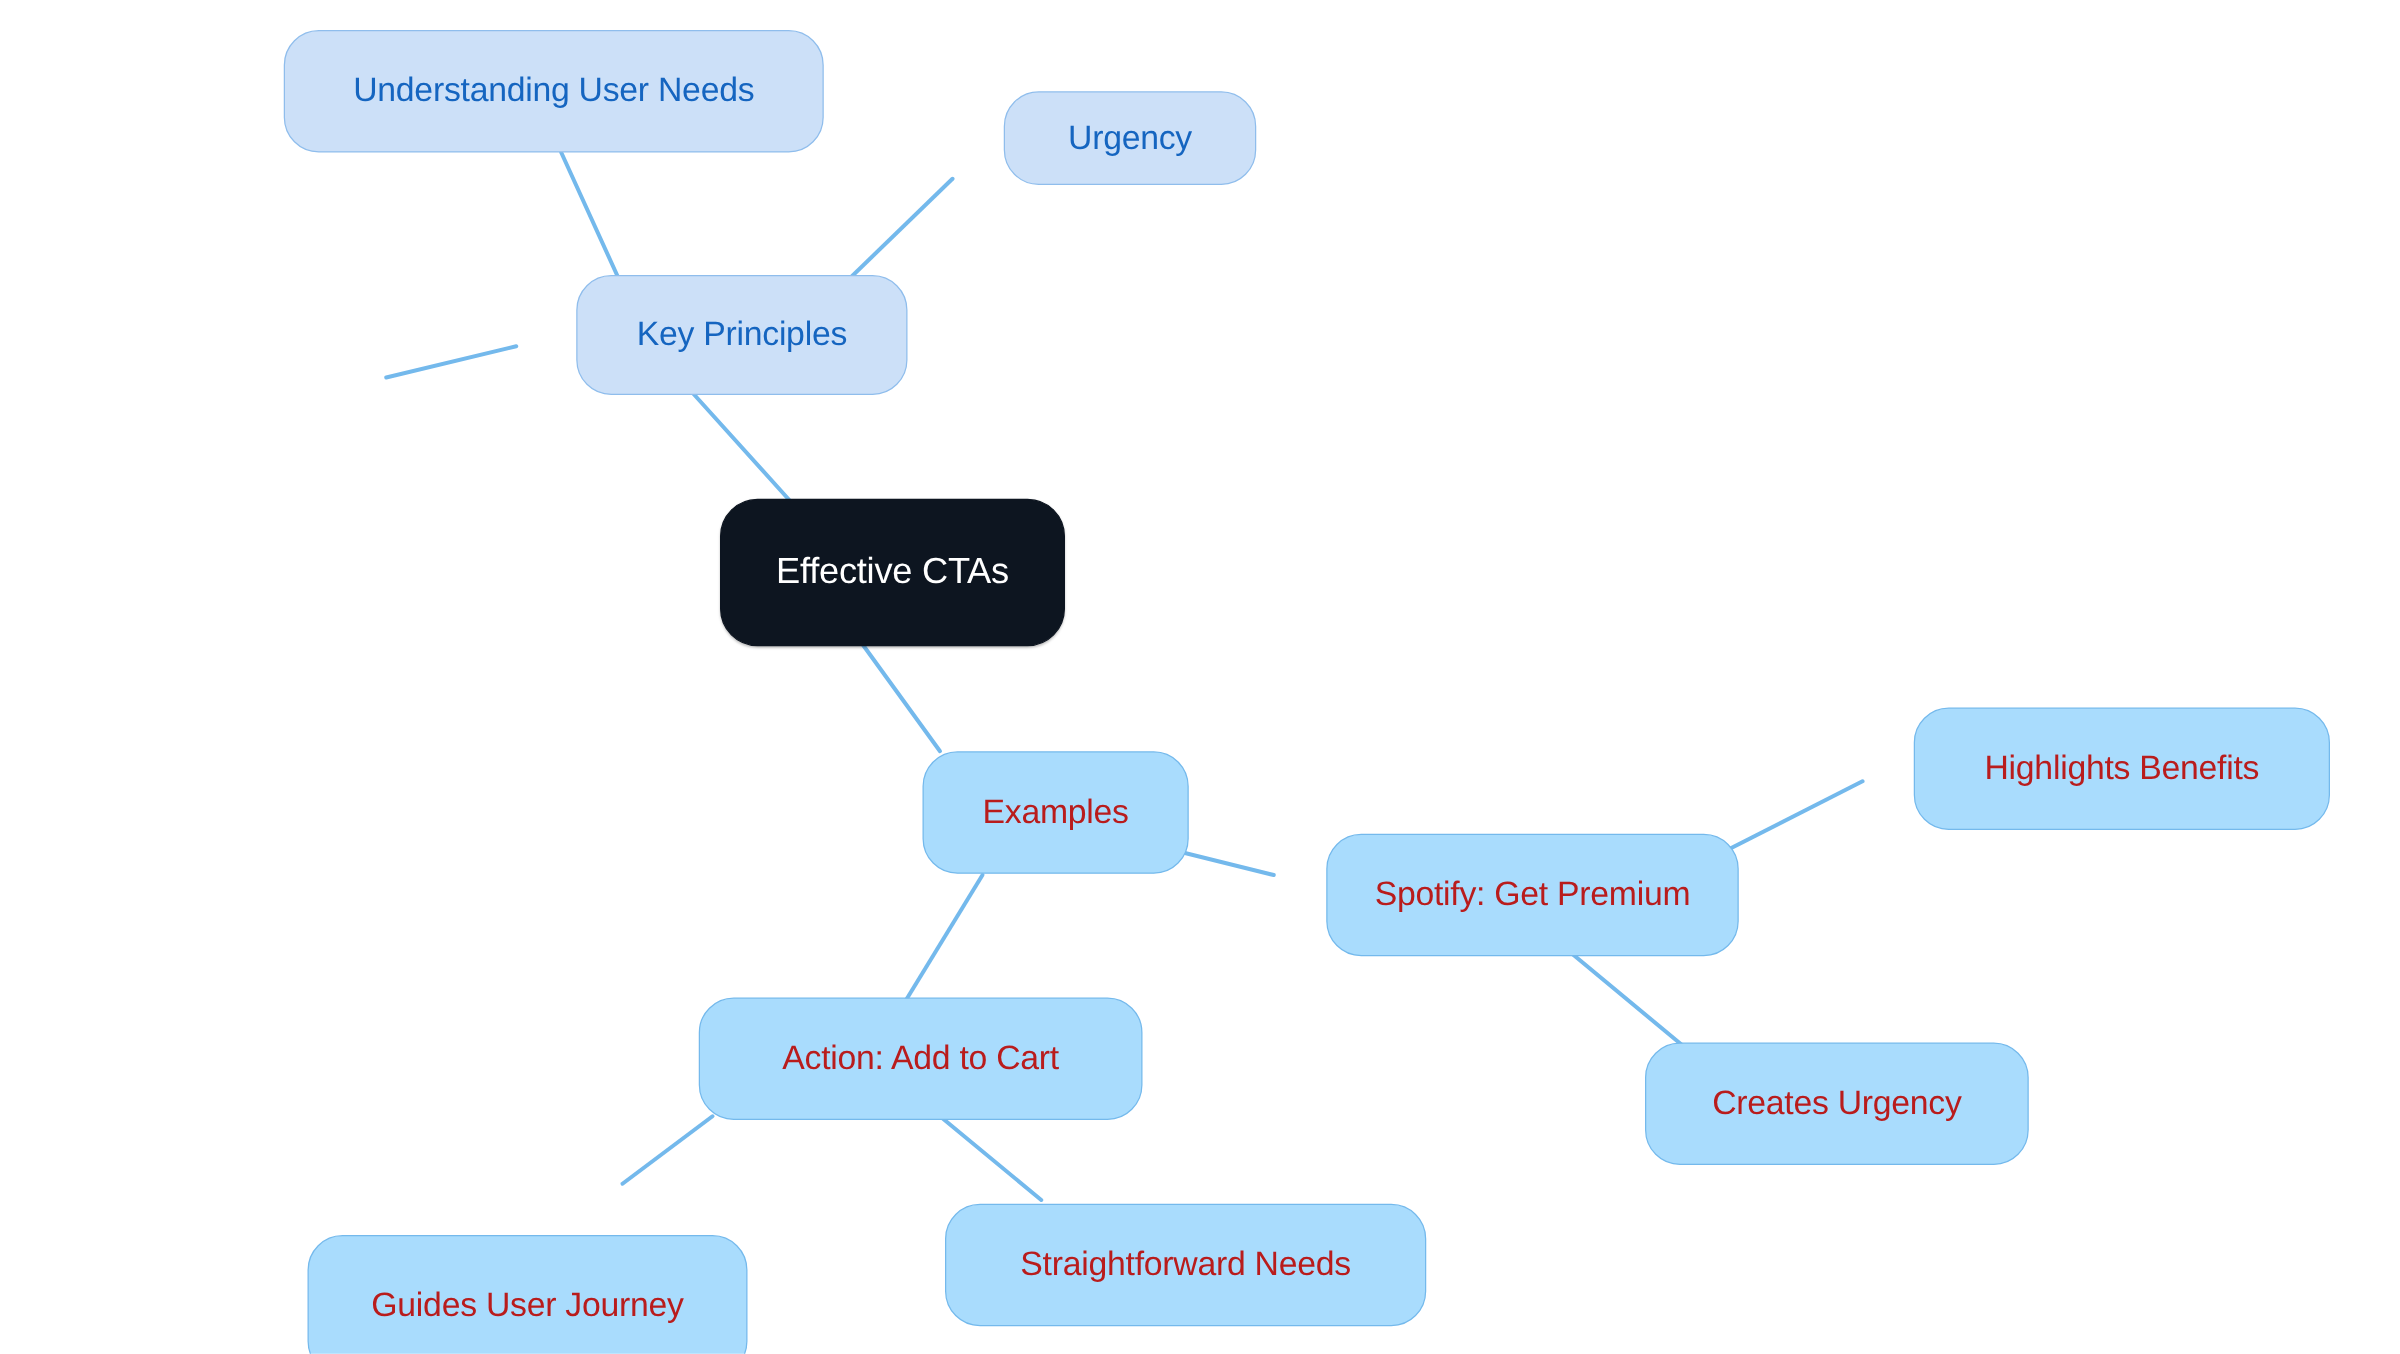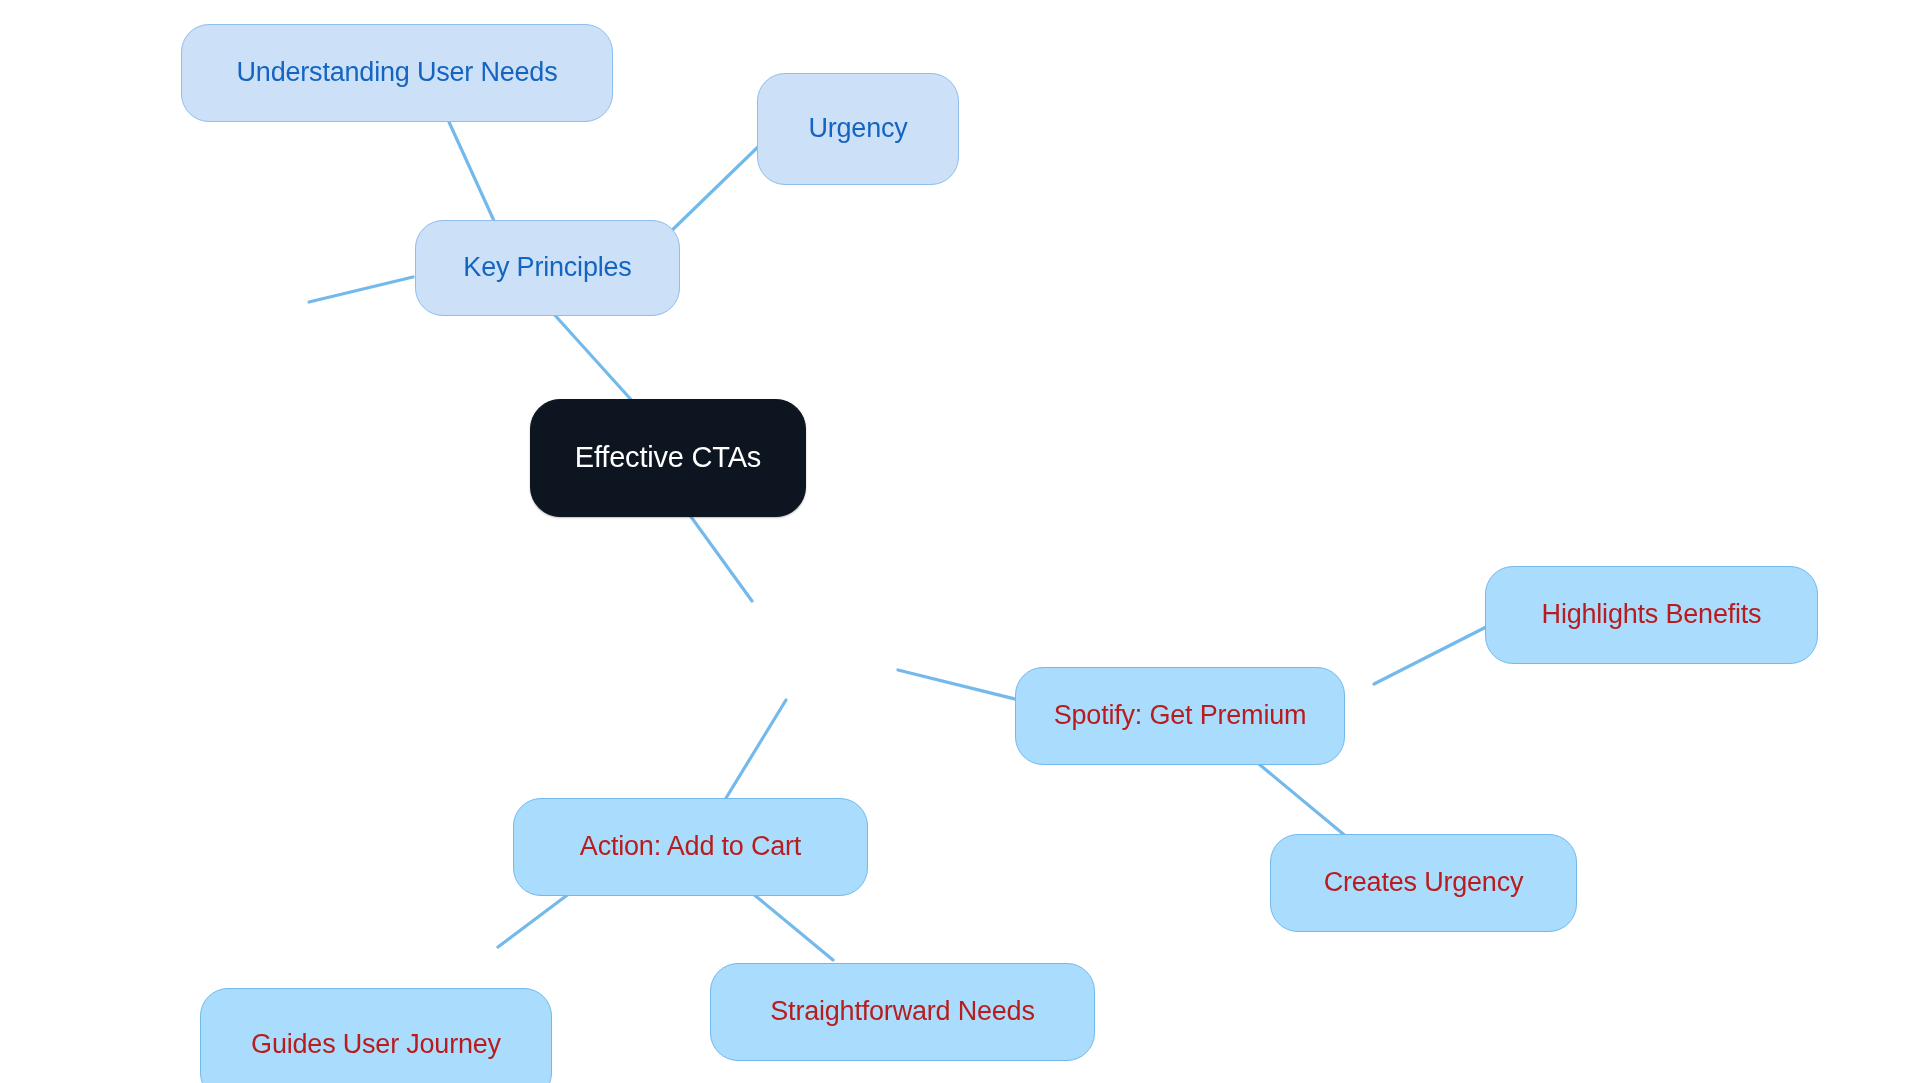--- a/index.html
+++ b/index.html
@@ -31,20 +31,21 @@
   .node {
     position: absolute;
     box-sizing: border-box;
     display: flex;
     align-items: center;
     justify-content: center;
     text-align: center;
     border-radius: 28px;
     white-space: nowrap;
     letter-spacing: -0.2px;
+    margin-left: 46px;
   }
   .node-label {
     display: block;
     line-height: 1.1;
   }
   
   .node.root {
     background: #0d1520;
     border: 1px solid #0d1520;
     color: #ffffff;
@@ -93,25 +94,28 @@
   </div>
 
   <div class="node tier-light" style="left:415px; top:220px; width:265px; height:96px;">
     <span class="node-label">Key Principles</span>
   </div>
 
   <div class="node tier-light" style="left:181px; top:24px; width:432px; height:98px;">
     <span class="node-label">Understanding User Needs</span>
   </div>
 
-  <div class="node tier-light" style="left:757px; top:73px; width:202px; height:112px;text-align:center;">
+  <div class="node tier-light" style="left:757px; top:73px; width:202px; height:75px;text-align:center;">
     <span class="node-label">Urgency</span>
   </div>
 
 
+  <div class="node tier-bright" style="left:692px; top:601px; width:213px; height:98px;">
+    <span class="node-label">Examples</span>
+  </div>
 
   <div class="node tier-bright" style="left:1015px; top:667px; width:330px; height:98px;">
     <span class="node-label">Spotify: Get Premium</span>
   </div>
 
   <div class="node tier-bright" style="left:1485px; top:566px; width:333px; height:98px;">
     <span class="node-label">Highlights Benefits</span>
   </div>
 
   <div class="node tier-bright" style="left:1270px; top:834px; width:307px; height:98px;">

